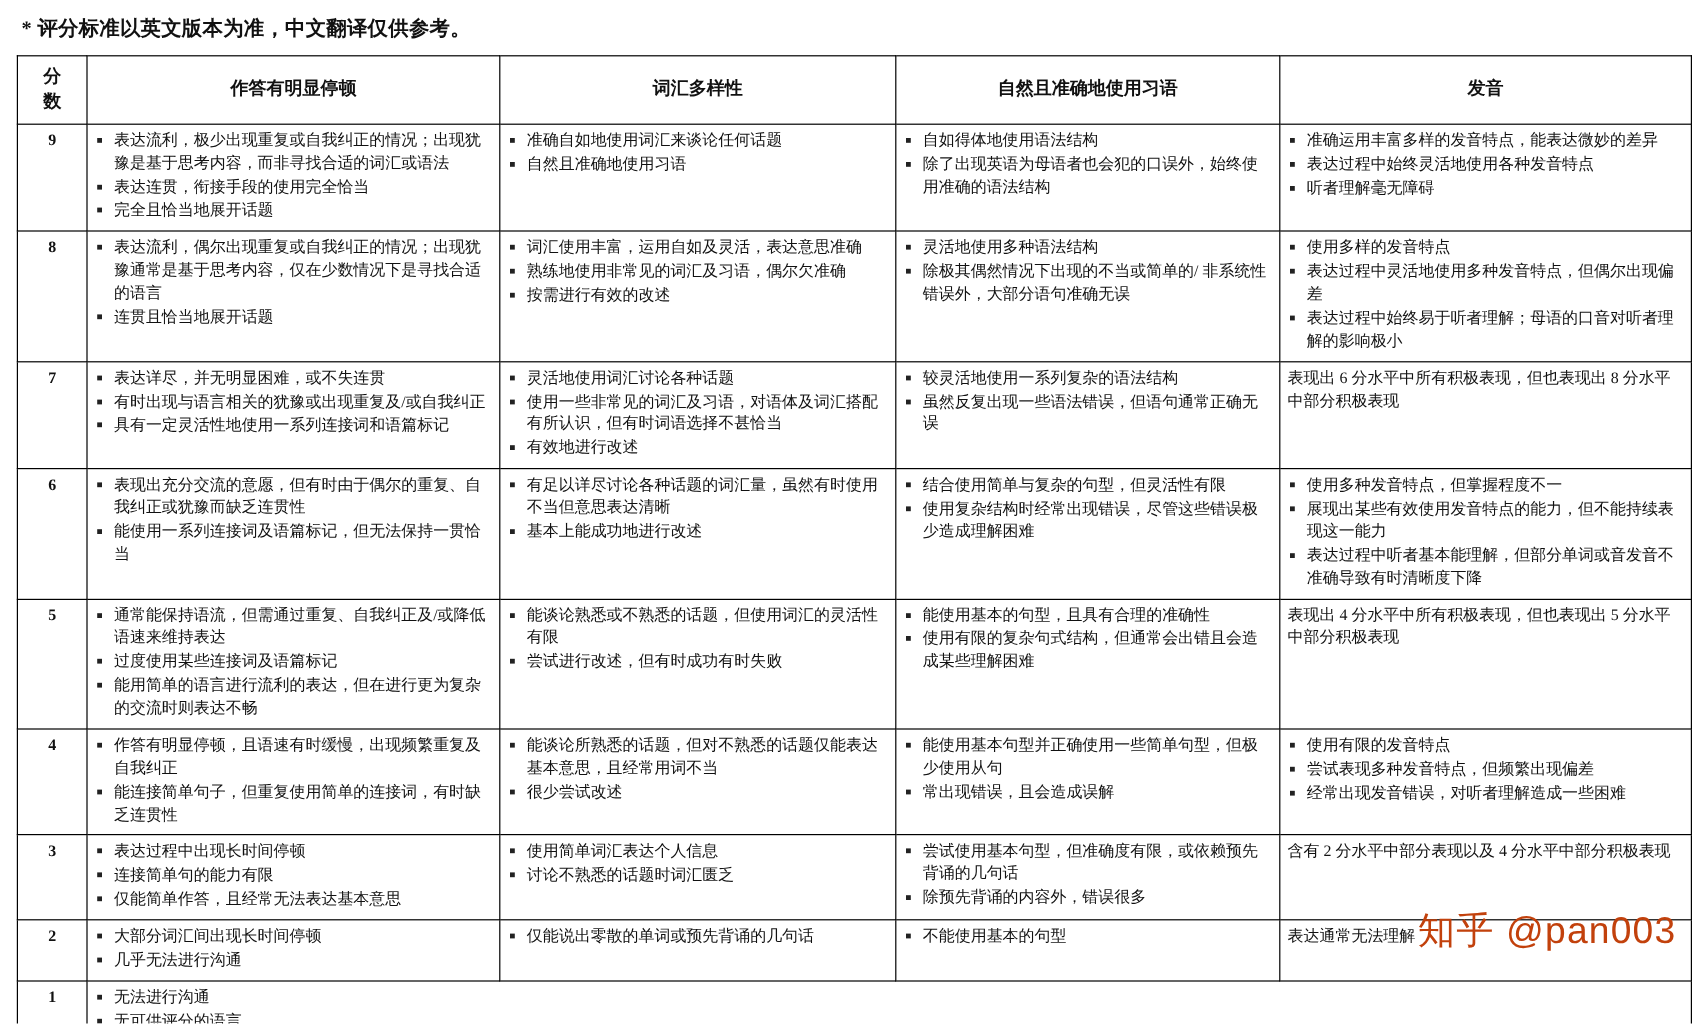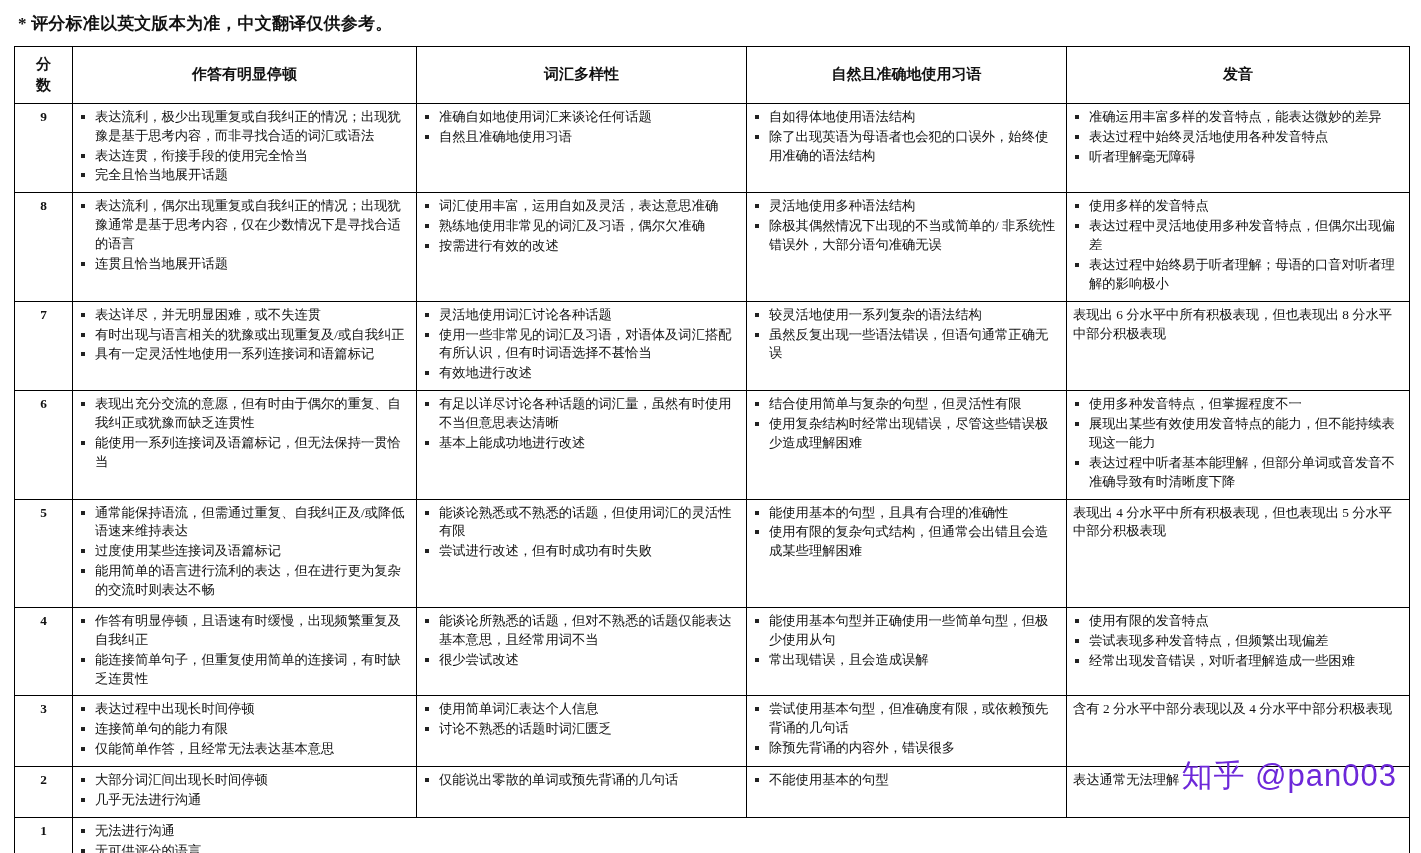--- a/index.html
+++ b/index.html
@@ -86,21 +86,21 @@
   }
   td.plain {
     padding-left: 8px;
   }
   #watermark {
     position: absolute;
     right: 24px;
     bottom: 52px;
     font-family: "Liberation Sans", sans-serif;
     font-size: 31px;
-    color: #6d28d9;
+    color: #c2410c;
     letter-spacing: 1px;
     white-space: nowrap;
     pointer-events: none;
     user-select: none;
   }
 </style>
 </head>
 <body>
 
 <div id="page">

